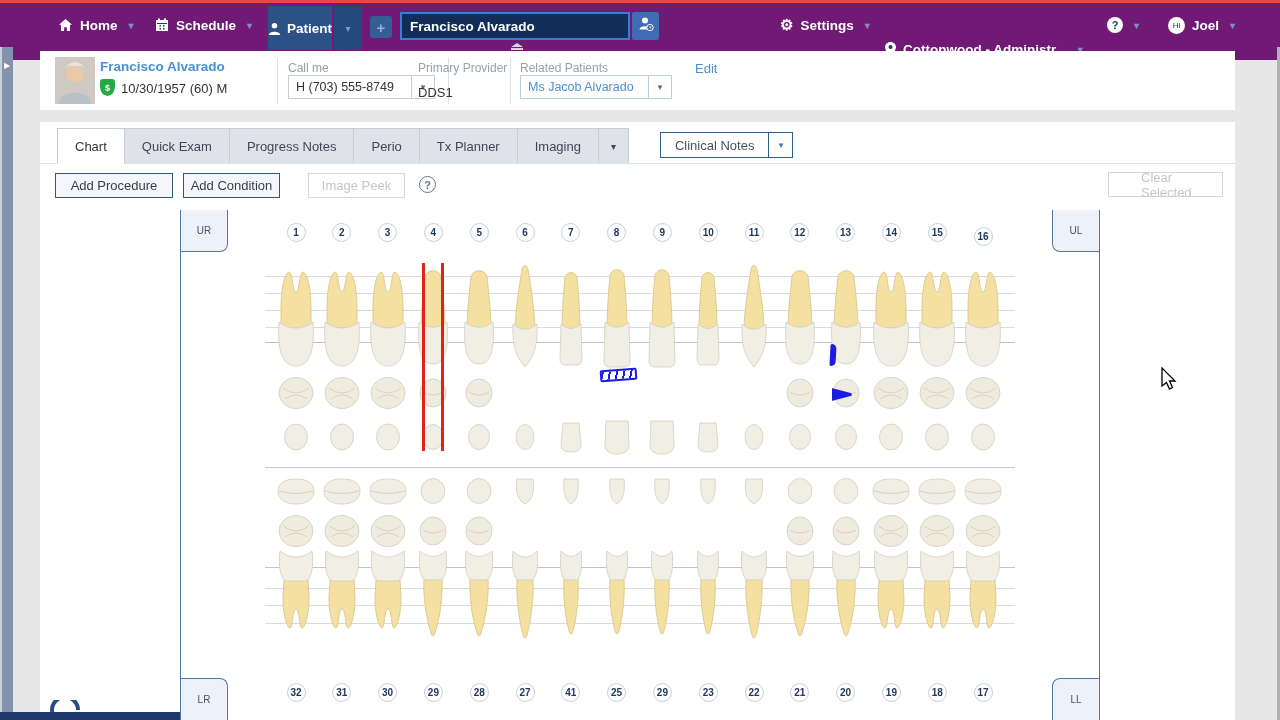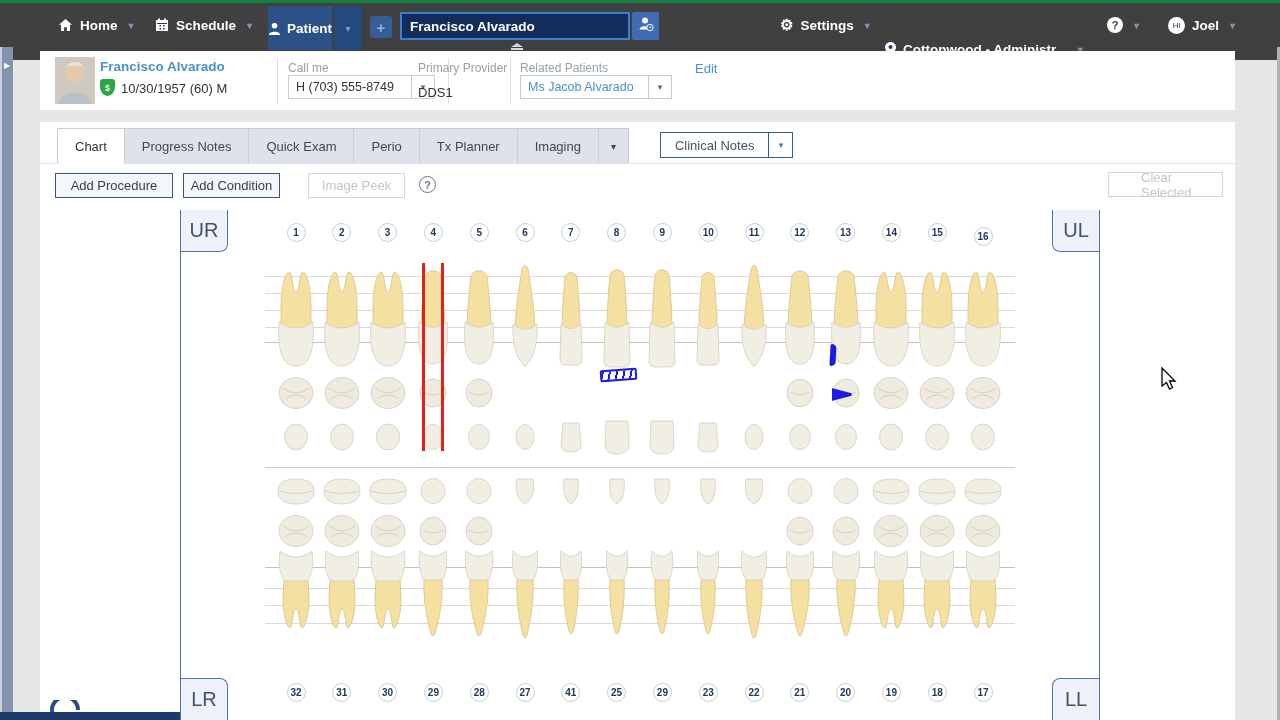--- a/index.html
+++ b/index.html
@@ -1,18 +1,18 @@
 <!DOCTYPE html>
 <html><head>
 <meta charset="utf-8">
 <style>
   html,body{margin:0;padding:0;background:#e7e7e7;font-family:"Liberation Sans",sans-serif;}
   #app{position:relative;width:1280px;height:720px;overflow:hidden;background:#e7e7e7;}
   
-  #navbar{position:absolute;left:0;top:0;width:1280px;height:60px;background:#404040;border-top:3px solid #15803d;box-sizing:border-box;}
+  #navbar{position:absolute;left:0;top:0;width:1280px;height:60px;background:#701a75;border-top:3px solid #ef4444;box-sizing:border-box;}
   .nav-item{position:absolute;top:0;height:44px;display:flex;align-items:center;color:#fff;font-size:13.5px;font-weight:bold;gap:7px;cursor:pointer;}
   .caret{font-size:10px;color:#7d93b5;margin-left:4px;}
   .nav-icon{display:inline-flex;align-items:center;justify-content:center;}
   #patient-tab{position:absolute;left:268px;top:3px;width:64px;height:44px;background:#2b5187;display:flex;align-items:center;justify-content:center;gap:6px;color:#fff;font-size:13.5px;font-weight:bold;cursor:pointer;}
   #patient-caret-tab{position:absolute;left:334px;top:3px;width:28px;height:44px;background:#26497d;display:flex;align-items:center;justify-content:center;cursor:pointer;}
   #add-patient-btn{position:absolute;left:370px;top:13px;width:22px;height:22px;background:#375d97;border-radius:3px;color:#8db3e2;font-size:15px;font-weight:bold;display:flex;align-items:center;justify-content:center;cursor:pointer;}
   #search-box{position:absolute;left:400px;top:9px;width:230px;height:28px;background:#122d5a;border:2px solid #3b7fd4;box-sizing:border-box;}
   #search-box input{width:100%;height:100%;background:transparent;border:none;outline:none;color:#fff;font-size:13.5px;font-weight:bold;padding:0 8px;font-family:"Liberation Sans",sans-serif;}
   #search-action-btn{position:absolute;left:632px;top:9px;width:27px;height:28px;background:#3f6cb3;border-radius:2px;display:flex;align-items:center;justify-content:center;cursor:pointer;}
   #search-expander{position:absolute;left:511px;top:40px;width:0;height:0;border-left:6px solid transparent;border-right:6px solid transparent;border-bottom:4px solid #cfd6e4;}
@@ -45,21 +45,21 @@
   .tab.active{background:#fff;color:#333;position:relative;z-index:2;height:36px;margin-bottom:-1px;border-bottom:1px solid #fff;}
   .tab.caret-only{width:31px;padding:0;justify-content:center;}
   #clinical-notes{margin-left:32px;margin-bottom:5px;height:26px;display:flex;border:1px solid #2e6089;background:#fff;cursor:pointer;box-sizing:border-box;}
   #clinical-notes .lbl{padding:0 14px;display:flex;align-items:center;font-size:13px;color:#44545f;}
   #clinical-notes .dd{width:23px;border-left:1px solid #2e6089;display:flex;align-items:center;justify-content:center;color:#3a78a8;font-size:9px;}
   .btn{position:absolute;height:25px;box-sizing:border-box;border:1px solid #33567c;background:#f4f6fa;color:#333f4d;font-size:13px;display:flex;align-items:center;justify-content:center;cursor:pointer;}
   .btn.disabled{border-color:#d3d7db;background:#fff;color:#c3c7cb;cursor:default;}
   #toolbar-help{position:absolute;left:379px;top:54px;width:17px;height:17px;border-radius:50%;border:1.5px solid #6b7480;color:#6b7480;font-size:11px;font-weight:bold;display:flex;align-items:center;justify-content:center;box-sizing:border-box;}
   
   #chart-layer{position:absolute;left:0;top:0;width:1280px;height:720px;pointer-events:none;}
-  .quad-box{position:absolute;width:48px;height:42px;background:#edf1f9;border:1px solid #53769e;box-sizing:border-box;display:flex;align-items:center;justify-content:center;font-size:20px;color:#44506b;pointer-events:auto;}
+  .quad-box{position:absolute;width:48px;height:42px;background:#edf1f9;border:1px solid #53769e;box-sizing:border-box;display:flex;align-items:center;justify-content:center;font-size:10px;color:#44506b;pointer-events:auto;}
   #quad-ur{left:180px;top:210px;border-top:none;border-radius:0 0 8px 0;}
   #quad-ul{left:1052px;top:210px;border-top:none;border-radius:0 0 0 8px;}
   #quad-lr{left:180px;top:678px;height:42px;border-bottom:none;border-radius:0 8px 0 0;z-index:7;}
   #quad-ll{left:1052px;top:678px;height:42px;border-bottom:none;border-radius:8px 0 0 0;z-index:7;}
   .quad-vline{position:absolute;width:1px;background:#53769e;top:252px;height:426px;}
   .gridline{position:absolute;height:1px;background:#dadada;left:265px;width:750px;}
   .gridline.dark{background:#c2c2c2;}
   #arch-divider{position:absolute;left:265px;width:750px;height:1px;background:#c8c8c8;top:467px;}
   .tooth-col{position:absolute;width:46px;pointer-events:auto;cursor:pointer;}
   .tooth-view{position:absolute;left:0;width:46px;}
@@ -193,22 +193,22 @@
       <span class="dd" style="border-color:#b9cede;">
           <span>▾</span>
         </span>
     </div>
     <div class="pb-edit">Edit</div>
   </div>
 
   <div id="main-card">
     <div id="tab-row">
       <div class="tab active">Chart</div>
+      <div class="tab">Quick Exam</div>
       <div class="tab">Progress Notes</div>
-      <div class="tab">Quick Exam</div>
       <div class="tab">Perio</div>
       <div class="tab">Tx Planner</div>
       <div class="tab">Imaging</div>
       <div class="tab caret-only">
         <span class="caret" style="color:#3c4858;margin:0;">▾</span>
       </div>
       <div id="clinical-notes">
         <span class="lbl">Clinical Notes</span>
         <span class="dd">
             <span>▾</span>

